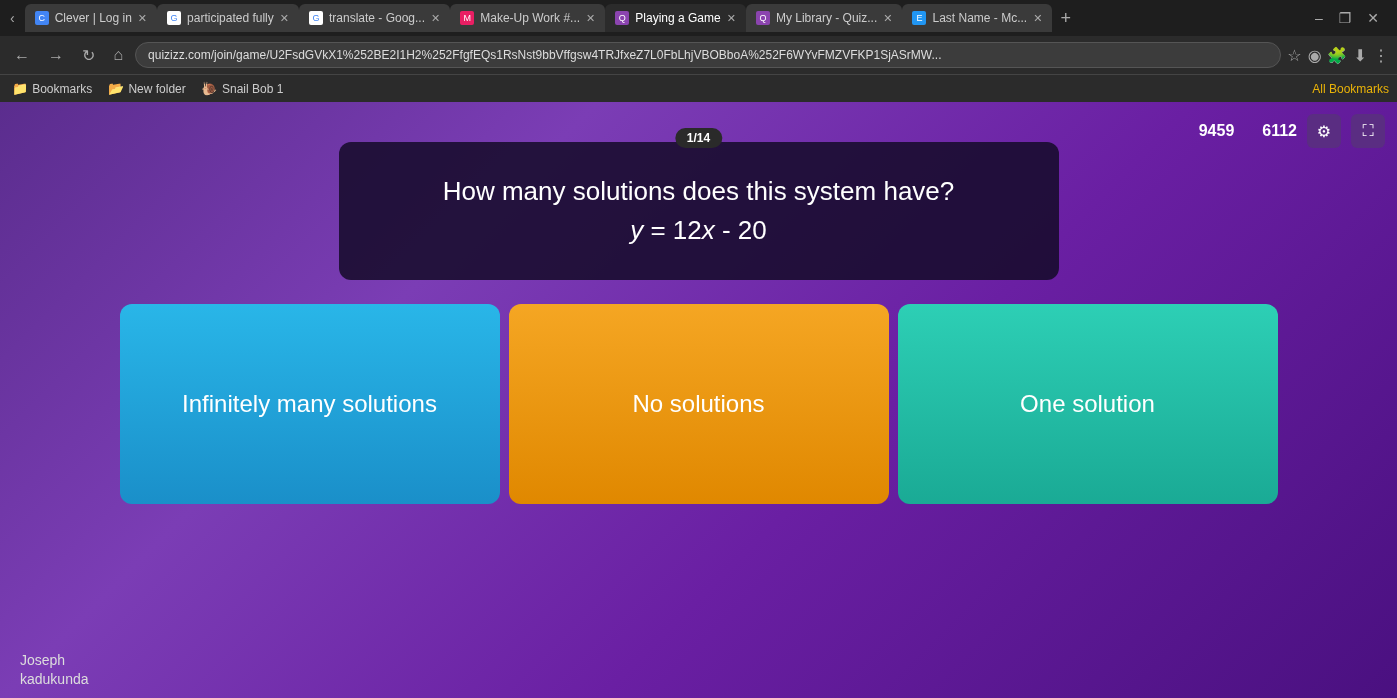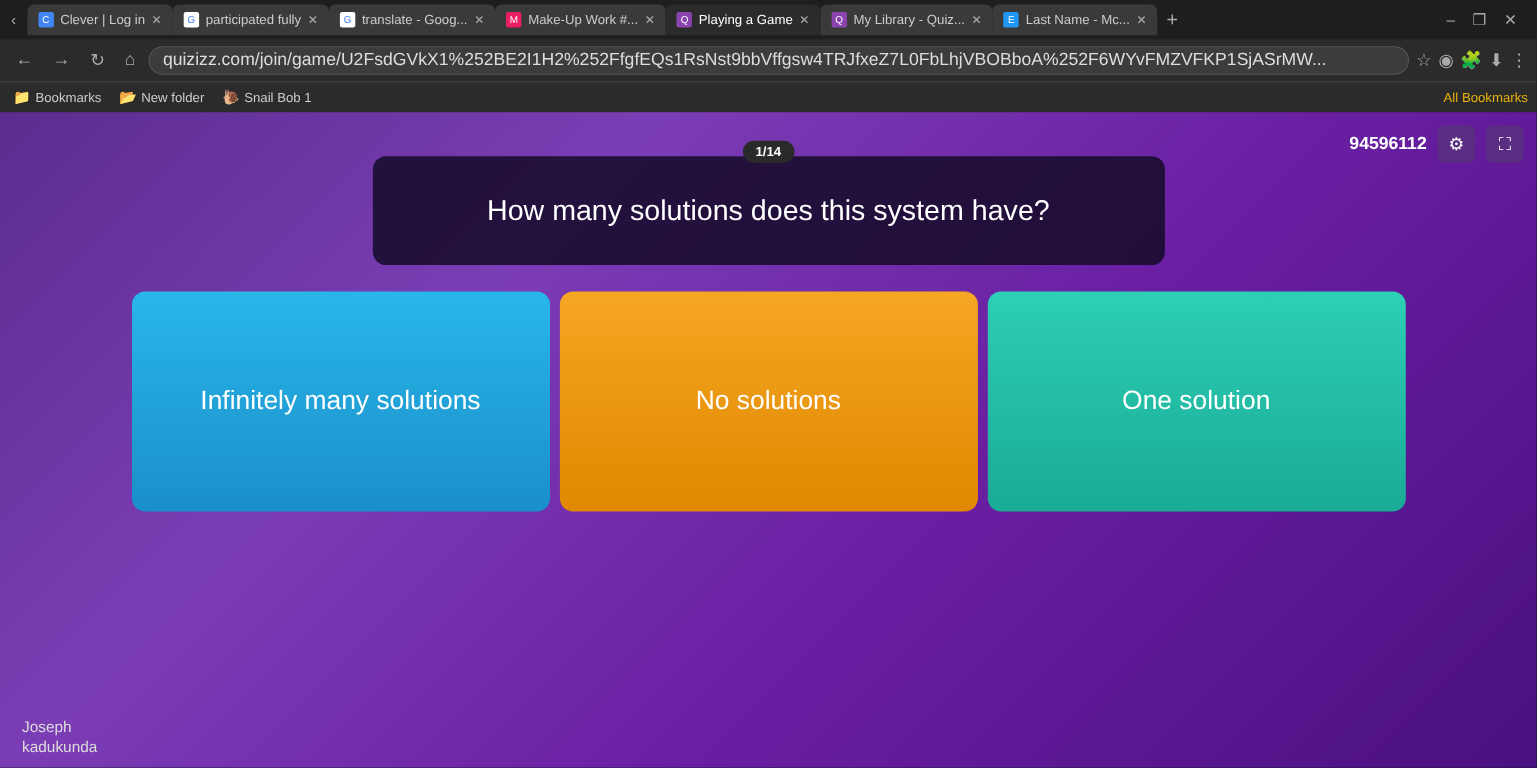--- a/index.html
+++ b/index.html
@@ -107,21 +107,21 @@
       border: none;
     }
     .address-field {
       flex: 1;
       background: #3c3c3c;
       border: 1px solid #555;
       border-radius: 20px;
       height: 26px;
       padding: 0 12px;
       color: #ddd;
-      font-size: 16px;
+      font-size: 12px;
       display: flex;
       align-items: center;
       overflow: hidden;
       white-space: nowrap;
       text-overflow: ellipsis;
     }
     .address-icons {
       display: flex;
       gap: 6px;
       align-items: center;
@@ -176,21 +176,21 @@
     .top-right {
       position: absolute;
       top: 12px;
       right: 12px;
       display: flex;
       align-items: center;
       gap: 10px;
     }
     .score-display {
       display: flex;
-      gap: 0;
+      gap: 28px;
       color: #fff;
       font-size: 16px;
       font-weight: bold;
     }
     .icon-btn {
       background: #5a2d82;
       border: none;
       border-radius: 6px;
       color: #fff;
       font-size: 16px;
@@ -389,20 +389,21 @@
     </button>
     <button class="icon-btn">
       <span>⛶</span>
     </button>
   </div>
 
   <div class="question-card">
     <div class="question-badge">1/14</div>
     <div class="question-text">
       <div>How many solutions does this system have?</div>
+      <div><em>y</em> = 12<em>x</em> - 20</div>
     </div>
   </div>
 
   <div class="answers-grid">
     <button class="answer-btn blue">
       <span>Infinitely many solutions</span>
     </button>
     <button class="answer-btn orange">
       <span>No solutions</span>
     </button>

